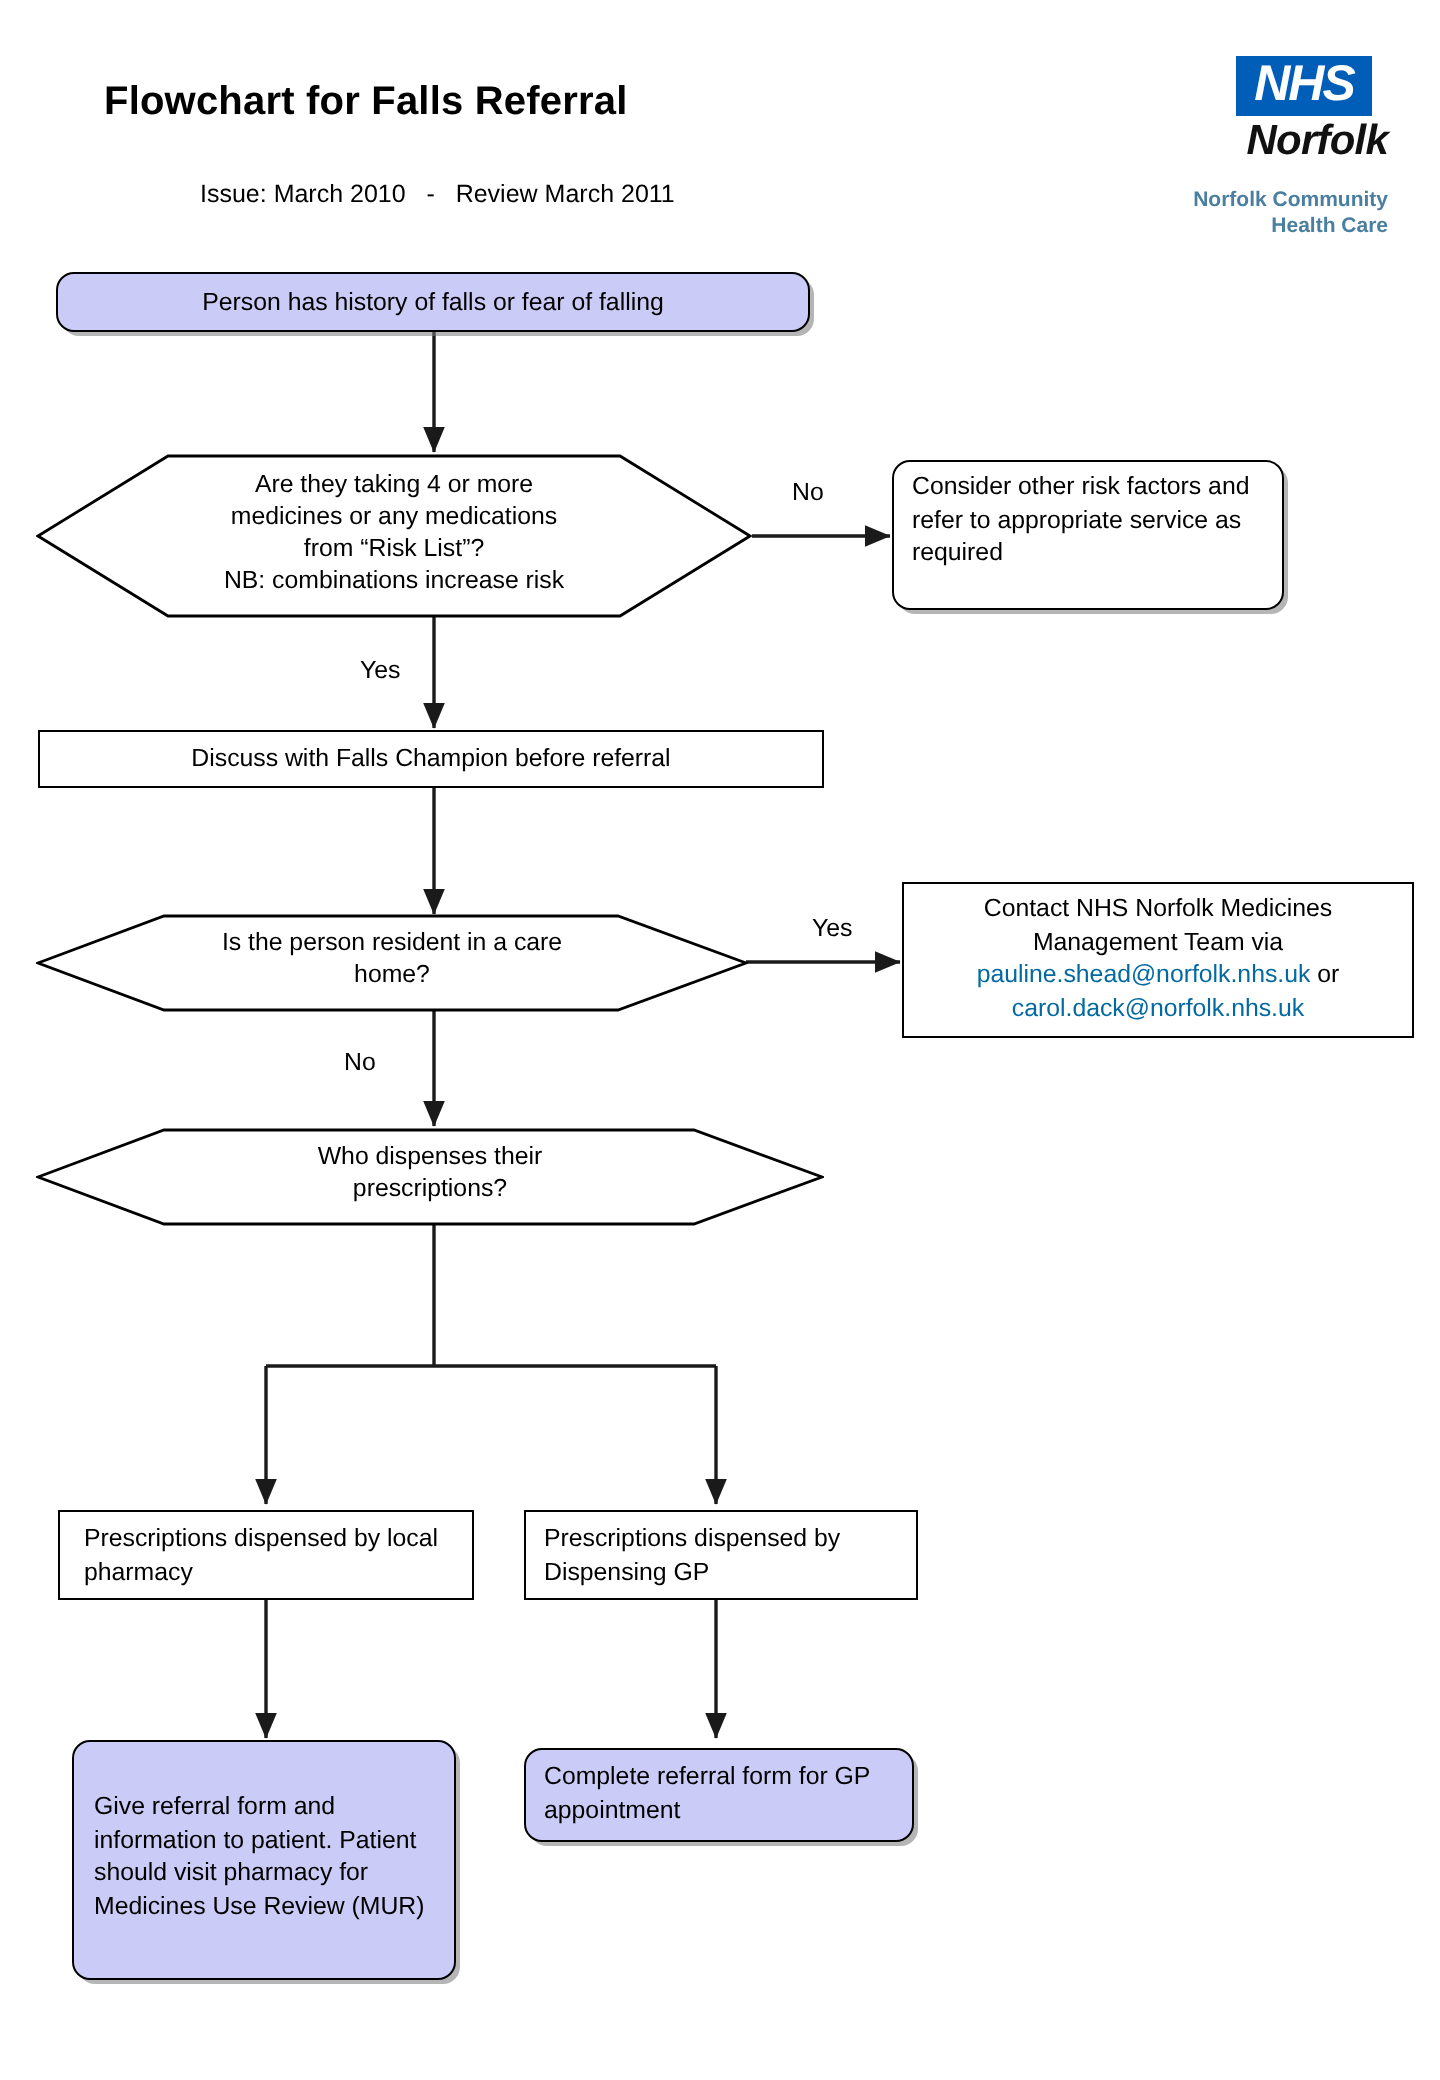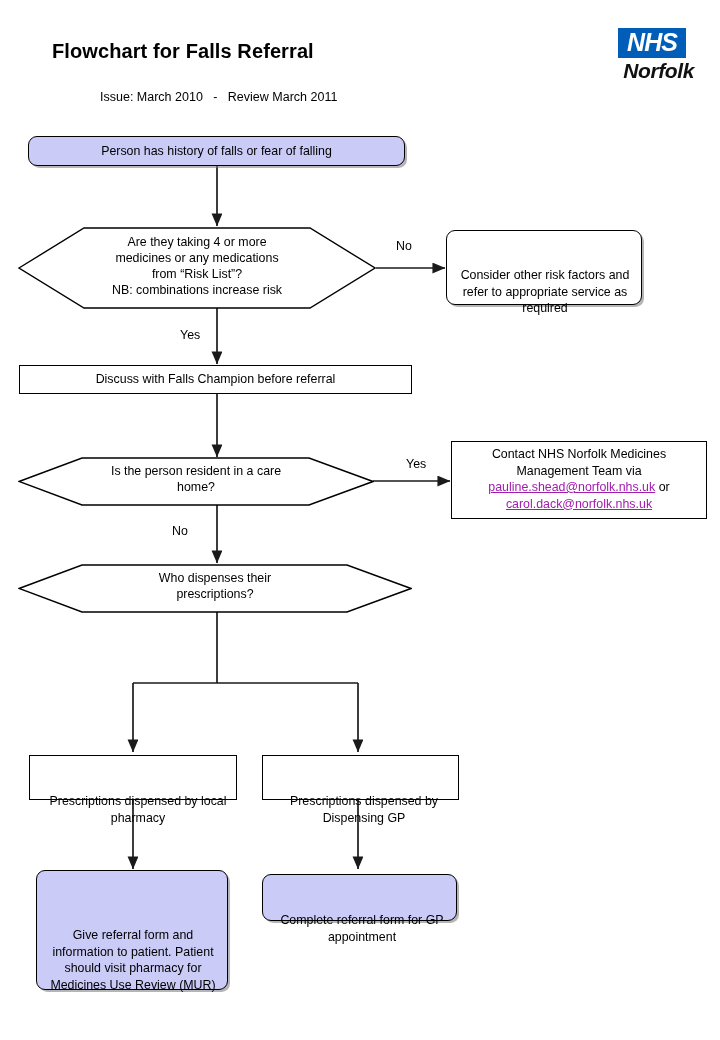--- a/index.html
+++ b/index.html
@@ -50,51 +50,55 @@
   }
   .purple{background:#CBCBF7;}
   .white{background:#ffffff;}
   .rect{border:1px solid #000000;background:#ffffff;}
 
   .nodetext{
     position:absolute;box-sizing:border-box;
     font-size:12.4px;line-height:16.5px;color:#000000;
   }
   .center{text-align:center;}
-  .left{text-align:center;margin-top:32px;}
+  .left{text-align:left;}
 
   .hexwrap{position:absolute;}
   .hexwrap svg{display:block;}
   .hextext{
     position:absolute;left:0;right:0;text-align:center;
     font-size:12.4px;line-height:16.5px;
   }
 
   .edgelabel{
     position:absolute;font-size:12.4px;line-height:14px;color:#000000;
     white-space:nowrap;
   }
 
   .mail{
-    color:#a21caf;text-decoration:underline;
+    color:#0369a1;
   }
 
   #connectors{position:absolute;left:0;top:0;width:720px;height:1040px;}
 </style>
 </head>
 <body>
 
 <div class="page">
 
   <div id="doc-title">Flowchart for Falls Referral</div>
   <div id="doc-issue">Issue: March 2010   -   Review March 2011</div>
 
   <div id="nhs-logo">
     <span id="nhs-badge">NHS</span>
     <span id="nhs-sub">Norfolk</span>
+  </div>
+  <div id="nhs-strap">
+    <div>Norfolk Community</div>
+    <div>Health Care</div>
   </div>
 
   <svg id="connectors" viewBox="0 0 720 1040" width="720" height="1040">
     <defs>
       <marker id="arrow" markerWidth="9" markerHeight="9" refX="7.4" refY="3.2" orient="auto" markerUnits="strokeWidth">
         <path d="M0,0 L7.6,3.2 L0,6.4 z" fill="#1a1a1a"></path>
       </marker>
     </defs>
     <g stroke="#1a1a1a" stroke-width="1.7" fill="none">
 

